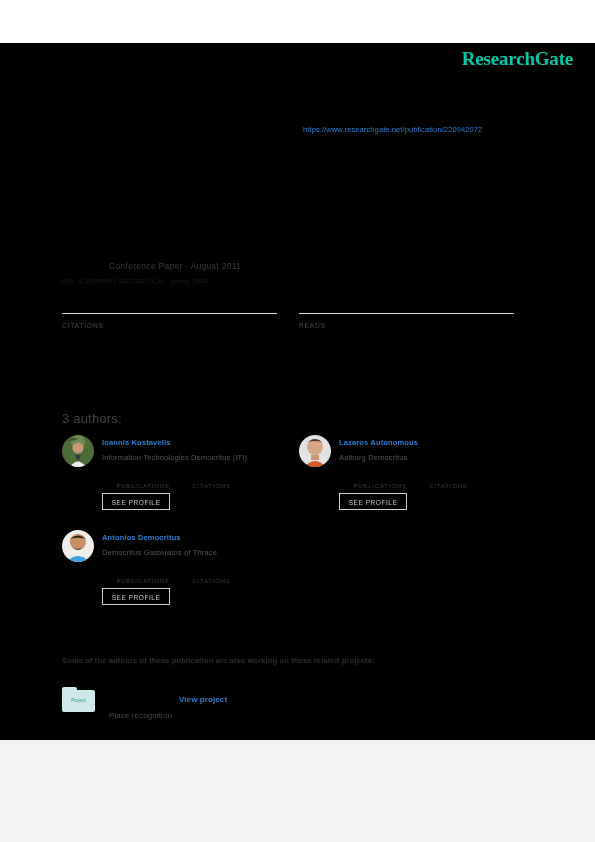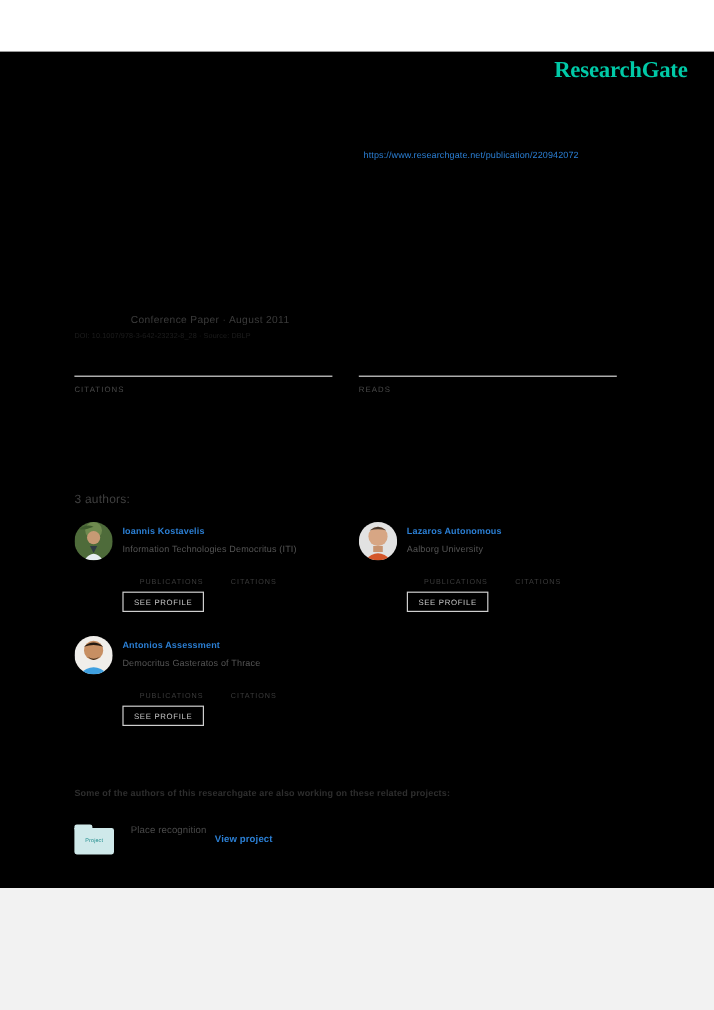--- a/index.html
+++ b/index.html
@@ -111,21 +111,21 @@
     font-size: 6.5px;
     color: #4a4a4a;
     letter-spacing: 0.9px;
   }
 
   
   .authors-heading {
     position: absolute;
     left: 62px;
     top: 368px;
-    font-size: 10px;
+    font-size: 13px;
     color: #3f3f3f;
     letter-spacing: 0.2px;
   }
   .author {
     position: absolute;
     width: 235px;
     height: 95px;
   }
   .author.a0 { left: 62px;  top: 392px; }
   .author.a1 { left: 299px; top: 392px; }
@@ -237,21 +237,21 @@
     left: 0; top: 11px;
     width: 33px;
     text-align: center;
     font-size: 4.5px;
     color: #1d8c8c;
     letter-spacing: 0.1px;
   }
   .project-name {
     position: absolute;
     left: 47px;
-    top: 0;
+    top: 24px;
     font-size: 8px;
     color: #4a4a4a;
     letter-spacing: 0.1px;
     white-space: nowrap;
     text-align: right;
   }
   .project-link {
     position: absolute;
     left: 117px;
     top: 8px;
@@ -332,21 +332,21 @@
     <div class="avatar">
       <svg width="32" height="32" viewBox="0 0 32 32" aria-hidden="true">
         <rect width="32" height="32" fill="#e2e2e2"></rect>
         <circle cx="16" cy="12" r="8" fill="#d7a684"></circle>
         <path d="M9 7 q7 -6 14 0 q-7 -2 -14 0z" fill="#4a3a2e"></path>
         <path d="M5 32 q11 -12 22 0 z" fill="#d4562a"></path>
         <rect x="12" y="20" width="8" height="5" fill="#c8936f"></rect>
       </svg>
     </div>
     <div class="author-name">Lazaros Autonomous</div>
-    <div class="author-affil">Aalborg University</div>
+    <div class="author-affil">Aalborg Democritus</div>
     <div class="author-stats">
       <span class="cell">
         <span class="num">98</span>
         <span>PUBLICATIONS</span>
       </span>
       <span class="cell">
         <span class="num">1,559</span>
         <span>CITATIONS</span>
       </span>
     </div>
@@ -356,36 +356,36 @@
   <div class="author a2">
     <div class="avatar">
       <svg width="32" height="32" viewBox="0 0 32 32" aria-hidden="true">
         <rect width="32" height="32" fill="#f0eeea"></rect>
         <circle cx="16" cy="12" r="8" fill="#c78f63"></circle>
         <path d="M8 9 q8 -7 16 0 q-8 -3 -16 0z" fill="#241a12"></path>
         <path d="M11 17 q5 4 10 0 q-5 6 -10 0z" fill="#3a2a1c"></path>
         <path d="M4 32 q12 -12 24 0 z" fill="#3fa0e0"></path>
       </svg>
     </div>
-    <div class="author-name">Antonios Assessment</div>
+    <div class="author-name">Antonios Democritus</div>
     <div class="author-affil">Democritus Gasteratos of Thrace</div>
     <div class="author-stats">
       <span class="cell">
         <span class="num">311</span>
         <span>PUBLICATIONS</span>
       </span>
       <span class="cell">
         <span class="num">3,538</span>
         <span>CITATIONS</span>
       </span>
     </div>
     <div class="see-profile">SEE PROFILE</div>
   </div>
 
-  <div class="projects-heading">Some of the authors of this researchgate are also working on these related projects:</div>
+  <div class="projects-heading">Some of the authors of these publication are also working on these related projects:</div>
 
   <div class="project-row">
     <div class="project-icon">
       <div class="folder-back"></div>
       <div class="folder-body"></div>
       <div class="folder-label">Project</div>
     </div>
     <div class="project-name">Place recognition</div>
     <div class="project-link">View project</div>
   </div>

